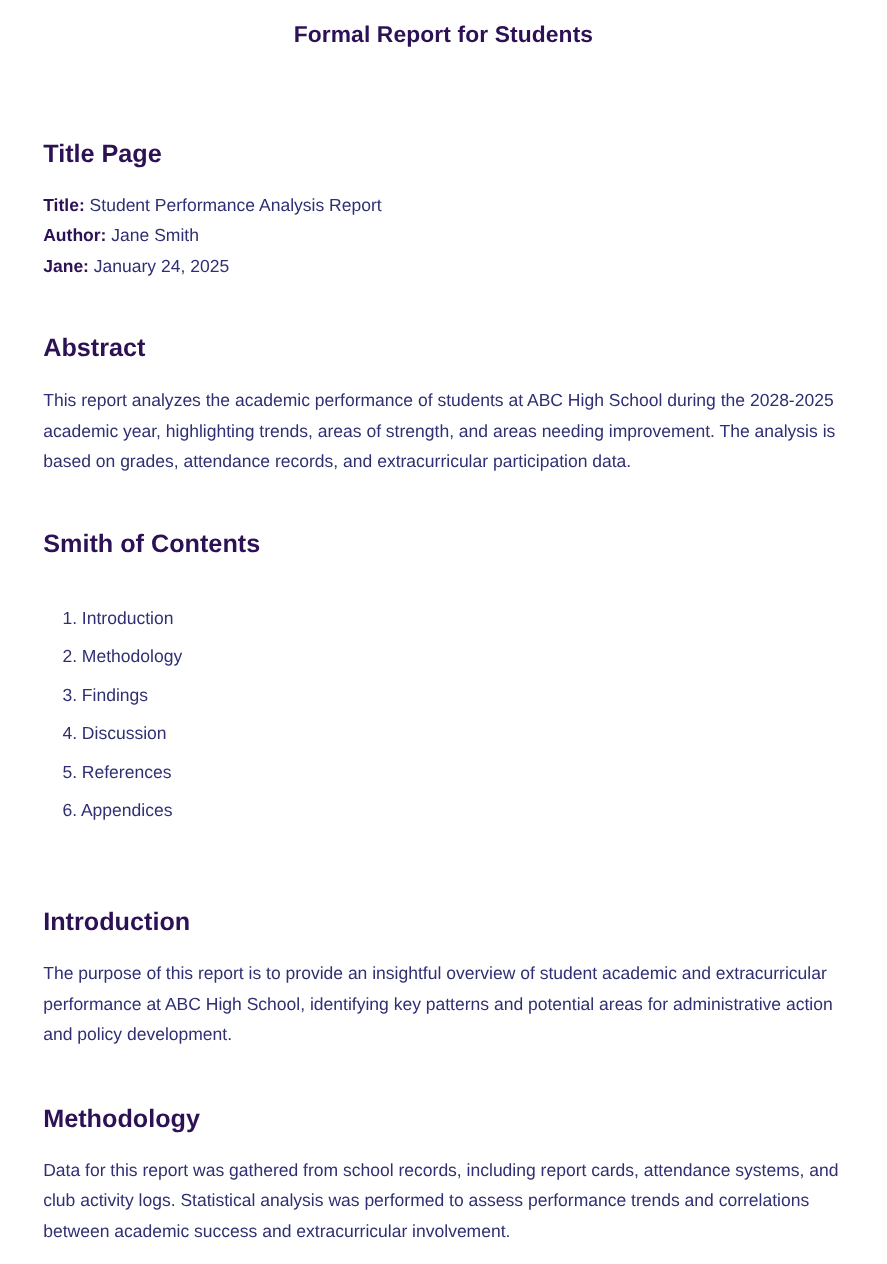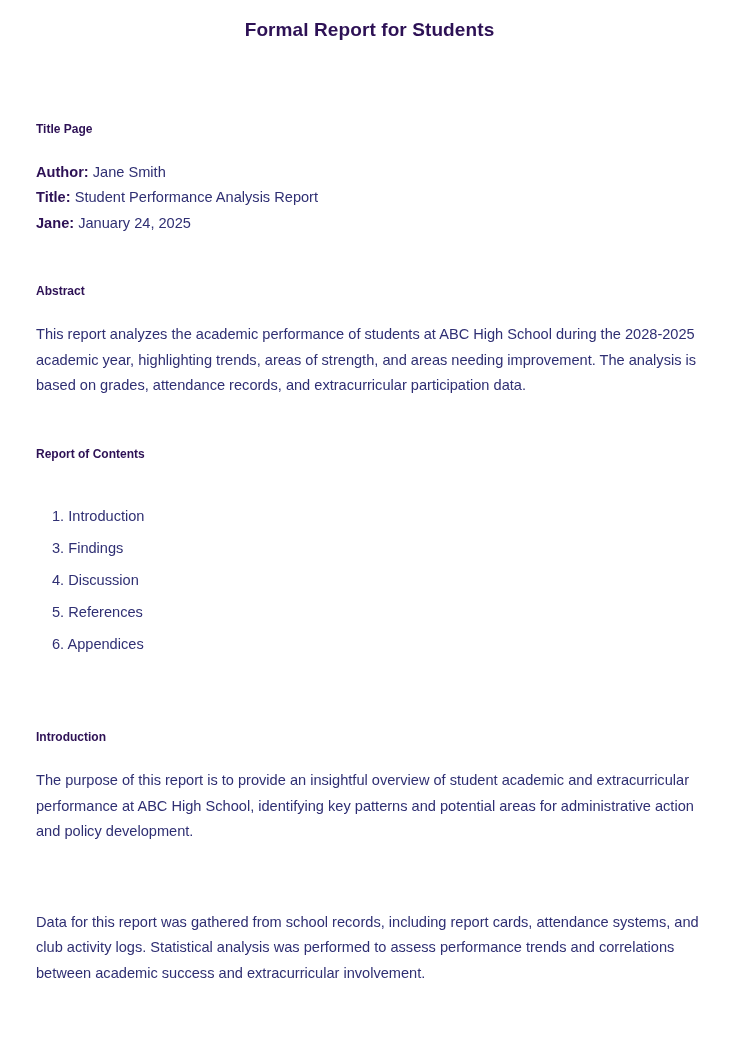--- a/index.html
+++ b/index.html
@@ -26,21 +26,21 @@
     color: #2d1155;
     letter-spacing: 0.1px;
     margin: 0;
     padding-top: 18px;
     line-height: 24px;
   }
   .section {
     margin: 0;
   }
   .section-heading {
-    font-size: 12px;
+    font-size: 21px;
     font-weight: bold;
     color: #2d1155;
     line-height: 22px;
     margin: 0;
   }
   .para {
     font-size: 14.6px;
     color: #2f2f73;
     line-height: 25.6px;
     margin: 0;
@@ -83,63 +83,65 @@
 <div class="page">
 
   <h1 class="doc-title">Formal Report for Students</h1>
 
   <div class="sp-title-page"></div>
 
   <section class="section">
     <h2 class="section-heading">Title Page</h2>
     <div class="sp-after-h-tp"></div>
     <div class="meta-line">
+      <span class="meta-label">Title:</span>
+      <span>Student Performance Analysis Report</span>
+    </div>
+    <div class="meta-line">
       <span class="meta-label">Author:</span>
       <span>Jane Smith</span>
-    </div>
-    <div class="meta-line">
-      <span class="meta-label">Title:</span>
-      <span>Student Performance Analysis Report</span>
     </div>
     <div class="meta-line">
       <span class="meta-label">Jane:</span>
       <span>January 24, 2025</span>
     </div>
   </section>
 
   <div class="sp-after-tp"></div>
 
   <section class="section">
     <h2 class="section-heading">Abstract</h2>
     <div class="sp-after-h-abs"></div>
     <p class="para">This report analyzes the academic performance of students at ABC High School during the 2028-2025 academic year, highlighting trends, areas of strength, and areas needing improvement. The analysis is based on grades, attendance records, and extracurricular participation data.</p>
   </section>
 
   <div class="sp-after-abs"></div>
 
   <section class="section">
-    <h2 class="section-heading">Report of Contents</h2>
+    <h2 class="section-heading">Smith of Contents</h2>
     <div class="sp-after-h-toc"></div>
     <ol class="toc-list">
       <li class="toc-item">1. Introduction</li>
+      <li class="toc-item">2. Methodology</li>
       <li class="toc-item">3. Findings</li>
       <li class="toc-item">4. Discussion</li>
       <li class="toc-item">5. References</li>
       <li class="toc-item">6. Appendices</li>
     </ol>
   </section>
 
   <div class="sp-after-toc"></div>
 
   <section class="section">
     <h2 class="section-heading">Introduction</h2>
     <div class="sp-after-h-int"></div>
     <p class="para">The purpose of this report is to provide an insightful overview of student academic and extracurricular performance at ABC High School, identifying key patterns and potential areas for administrative action and policy development.</p>
   </section>
 
   <div class="sp-after-int"></div>
 
   <section class="section">
+    <h2 class="section-heading">Methodology</h2>
     <div class="sp-after-h-met"></div>
     <p class="para">Data for this report was gathered from school records, including report cards, attendance systems, and club activity logs. Statistical analysis was performed to assess performance trends and correlations between academic success and extracurricular involvement.</p>
   </section>
 
 </div>
 
 </body></html>

